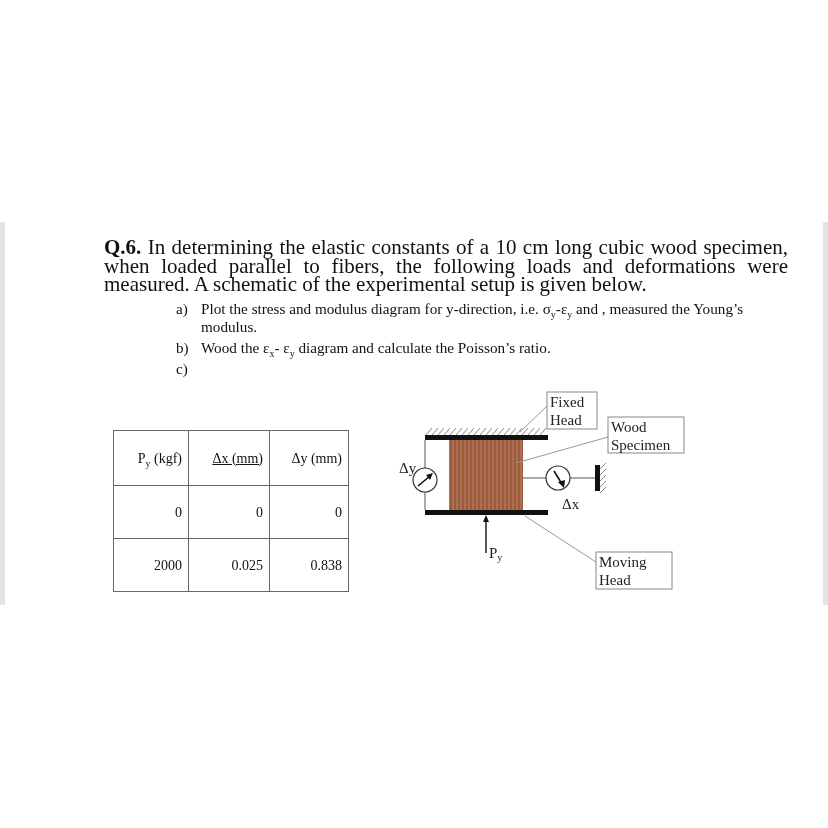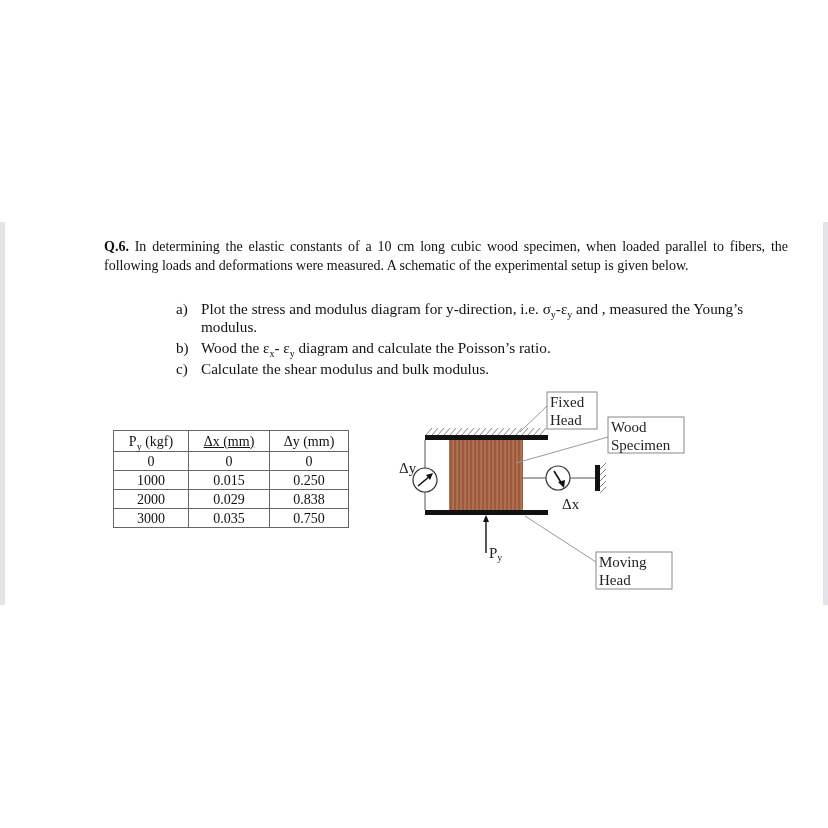--- a/index.html
+++ b/index.html
@@ -2,31 +2,31 @@
 <html><head>
 <meta charset="utf-8">
 <style>
   html, body { margin: 0; padding: 0; background: #ffffff; }
   body { width: 828px; height: 828px; position: relative; overflow: hidden;
          font-family: "Liberation Serif", "DejaVu Serif", serif; color: #111; }
   .edge { position: absolute; top: 222px; height: 383px; width: 5px; background: #e4e4e8; }
   .edge.left { left: 0; }
   .edge.right { left: 823px; }
   .para { position: absolute; left: 104px; top: 238px; width: 684px;
-          font-size: 14px; line-height: 18.5px; text-align: justify; }
+          font-size: 21px; line-height: 18.5px; text-align: justify; }
   .para b { font-weight: bold; }
   .list { position: absolute; left: 176px; top: 300px; width: 612px;
           font-size: 15.2px; line-height: 18px; }
   .li { position: relative; padding-left: 25px; margin-bottom: 3px; }
   .li .mk { position: absolute; left: 0; top: 0; }
   sub { font-size: 10px; line-height: 0; }
   table.data { position: absolute; left: 113px; top: 430px; border-collapse: collapse;
                font-size: 14px; }
-  table.data td, table.data th { border: 1px solid #666; padding: 0 6px; height: 18px;
-               text-align: center; font-weight: normal; line-height: 17px; }
+  table.data td, table.data th { border: 1px solid #666; padding: 17px 6px; height: 18px;
+               text-align: right; font-weight: normal; line-height: 17px; }
   table.data th { height: 20px; }
   .c0 { width: 62px; } .c1 { width: 68px; text-decoration: underline; } .c2 { width: 66px; margin-top: 37px; }
   svg.schem { position: absolute; left: 390px; top: 385px; }
   .lbl { font-family: "Liberation Serif", "DejaVu Serif", serif; font-size: 15px; fill: #222; }
 </style>
 </head>
 <body>
 
 <div class="edge left"></div>
 <div class="edge right"></div>
@@ -40,50 +40,39 @@
   <div class="li">
     <span class="mk">a)</span>
     <span>Plot the stress and modulus diagram for y-direction, i.e. σ</span><sub>y</sub><span>-ε</span><sub>y</sub><span> and , measured the Young’s modulus.</span>
   </div>
   <div class="li">
     <span class="mk">b)</span>
     <span>Wood the ε</span><sub>x</sub><span>- ε</span><sub>y</sub><span> diagram and calculate the Poisson’s ratio.</span>
   </div>
   <div class="li">
     <span class="mk">c)</span>
-    <span>Calculate the shear modulus and bulk modulus.</span>
   </div>
 </div>
 
 <table class="data">
   <tbody>
       <tr>
     <th class="c0"><span>P</span><sub>y</sub><span> (kgf)</span></th>
     <th class="c1">Δx (mm)</th>
     <th class="c2">Δy (mm)</th>
   </tr>
   <tr>
     <td>0</td>
     <td>0</td>
     <td>0</td>
   </tr>
   <tr>
-    <td>1000</td>
-    <td>0.015</td>
-    <td>0.250</td>
-  </tr>
-  <tr>
     <td>2000</td>
-    <td>0.029</td>
+    <td>0.025</td>
     <td>0.838</td>
-  </tr>
-  <tr>
-    <td>3000</td>
-    <td>0.035</td>
-    <td>0.750</td>
   </tr>
 </tbody>
   </table>
 
 <svg class="schem" width="300" height="210" viewBox="0 0 300 210">
   <defs>
     <pattern id="grain" width="4" height="10" patternUnits="userSpaceOnUse">
       <rect width="4" height="10" fill="#9a5a3c"></rect>
       <rect x="2.6" width="0.9" height="10" fill="#c8886a"></rect>
     </pattern>

